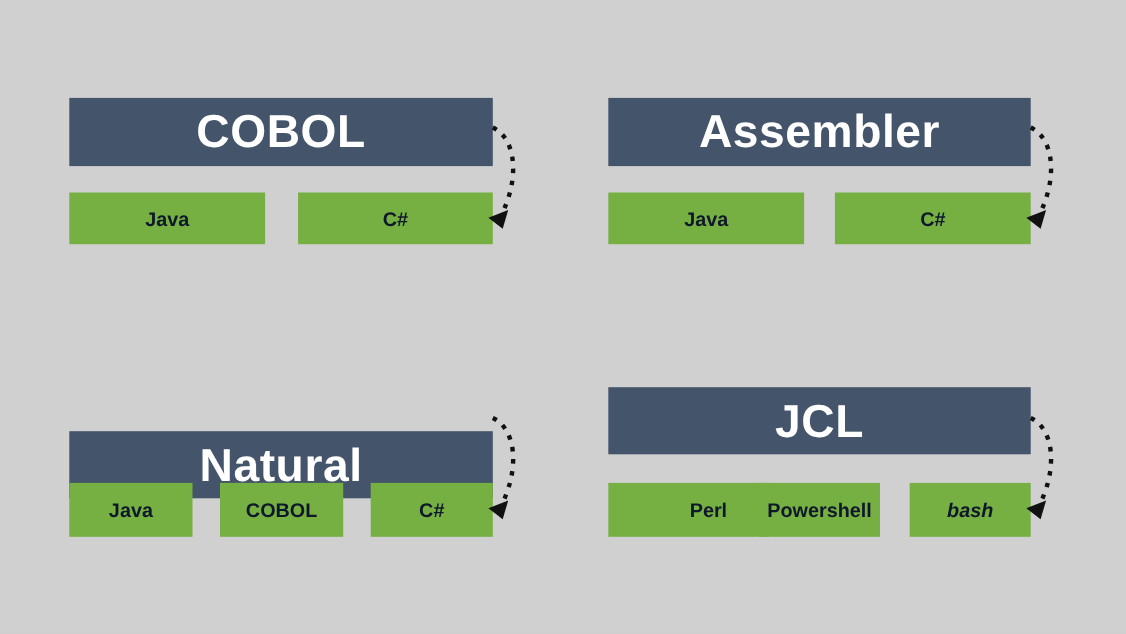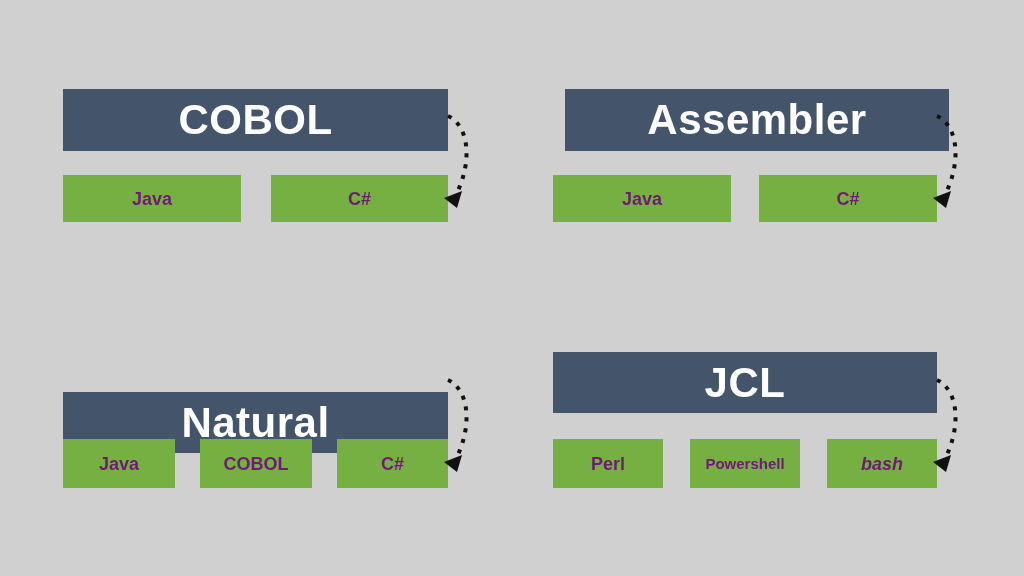--- a/index.html
+++ b/index.html
@@ -34,35 +34,35 @@
     line-height: 1;
     text-align: center;
   }
   .header-label {
     font-size: 42px;
     display: block;
   }
   .target-box {
     position: absolute;
     background: #76b043;
-    color: #701a75;
+    color: #0f172a;
     font-weight: bold;
     display: flex;
     align-items: center;
     justify-content: center;
     line-height: 1;
     text-align: center;
   }
   .target-label {
     font-size: 18px;
     display: block;
     white-space: nowrap;
   }
   .target-label.small {
-    font-size: 15px;
+    font-size: 18px;
   }
   .arrow-svg {
     position: absolute;
     overflow: visible;
     pointer-events: none;
   }
   .arrow-path {
     fill: none;
     stroke: #111111;
     stroke-width: 4;
@@ -91,21 +91,21 @@
       <span class="target-label">C#</span>
     </div>
 
     <svg class="arrow-svg" style="left:440px; top:105px;" width="40" height="115" viewBox="0 0 40 115">
       <path class="arrow-path" d="M 8 11 C 28 20, 34 55, 15 92"></path>
       <polygon class="arrow-head" points="17,103 4,93 22,86"></polygon>
     </svg>
   </div>
 
   <div class="group">
-    <div class="header-box" style="left:565px; top:89px; width:384px; height:62px;">
+    <div class="header-box" style="left:553px; top:89px; width:384px; height:62px;">
       <span class="header-label">Assembler</span>
     </div>
 
     <div class="target-box" style="left:553px; top:175px; width:178px; height:47px;">
       <span class="target-label">Java</span>
     </div>
 
     <div class="target-box" style="left:759px; top:175px; width:178px; height:47px;">
       <span class="target-label">C#</span>
     </div>
@@ -137,21 +137,21 @@
       <path class="arrow-path" d="M 8 11 C 28 20, 34 55, 15 92"></path>
       <polygon class="arrow-head" points="17,103 4,93 22,86"></polygon>
     </svg>
   </div>
 
   <div class="group">
     <div class="header-box" style="left:553px; top:352px; width:384px; height:61px;">
       <span class="header-label">JCL</span>
     </div>
 
-    <div class="target-box" style="left:553px; top:439px; width:110px; height:49px;">
+    <div class="target-box" style="left:553px; top:439px; width:110px; height:49px;padding-left:36px;">
       <span class="target-label">Perl</span>
     </div>
 
     <div class="target-box" style="left:690px; top:439px; width:110px; height:49px;">
       <span class="target-label small">Powershell</span>
     </div>
 
     <div class="target-box" style="left:827px; top:439px; width:110px; height:49px;font-style:italic;">
       <span class="target-label">bash</span>
     </div>

